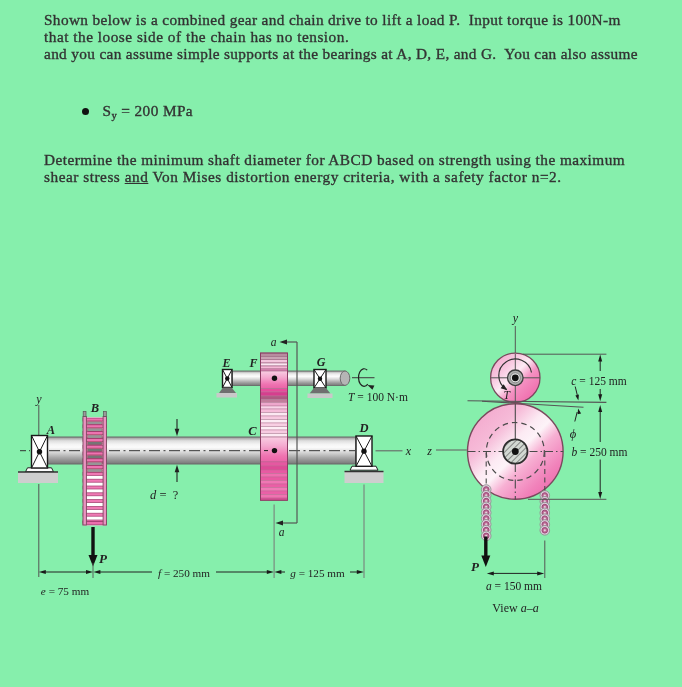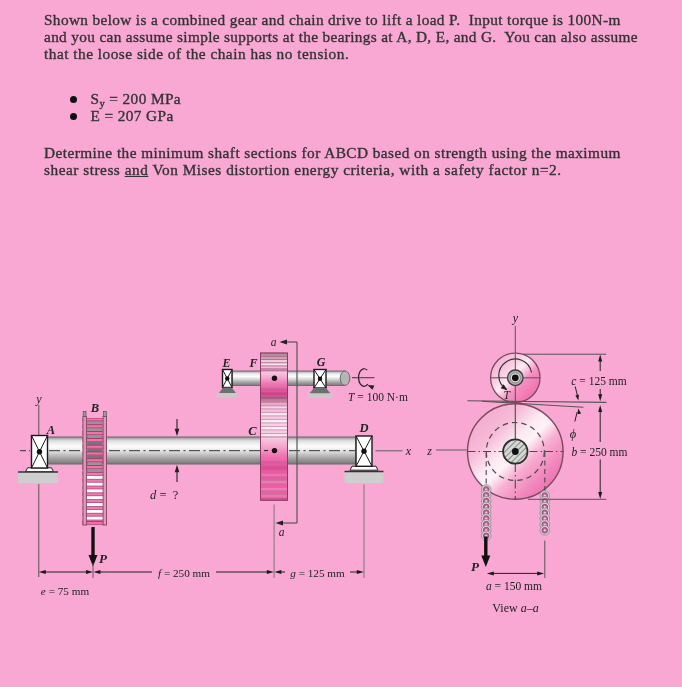--- a/index.html
+++ b/index.html
@@ -1,45 +1,44 @@
 <!DOCTYPE html>
 <html><head>
 <meta charset="utf-8">
 <style>
 html,body { margin:0; padding:0; background:#ffffff; }
-#page { position:relative; width:682px; height:687px; background:#f9a8d4; overflow:hidden;
+#page { position:relative; width:682px; height:687px; background:#86efac; overflow:hidden;
         font-family:"Liberation Serif", serif; }
 #text { position:absolute; left:44px; top:11px; width:630px; font-size:15.3px; line-height:17px;
         color:#333333; -webkit-text-stroke:0.35px #333333; }
 #text div.ln { white-space:nowrap; }
 .sp27 { height:27px; }
 .sp1 { height:1px; }
 .sp20 { height:20px; }
-ul { margin:0; padding-left:46.5px; list-style:none; }
+ul { margin:12px; padding-left:46.5px; list-style:none; }
 ul li { position:relative; }
 ul li:before { content:""; position:absolute; left:-21px; top:5.5px; width:7px; height:7px;
   border-radius:50%; background:#111; }
 sub { font-size:10.5px; line-height:0; position:relative; top:2.5px; vertical-align:baseline; }
 svg { position:absolute; left:0; top:0; }
 </style>
 </head>
 <body>
 <div id="page">
 <div id="text">
 <div class="ln" style="letter-spacing:0.36px">Shown below is a combined gear and chain drive to lift a load P.&nbsp; Input torque is 100N-m</div>
+<div class="ln" style="letter-spacing:0.50px">that the loose side of the chain has no tension.</div>
 <div class="ln" style="letter-spacing:0.34px">and you can assume simple supports at the bearings at A, D, E, and G.&nbsp; You can also assume</div>
-<div class="ln" style="letter-spacing:0.50px">that the loose side of the chain has no tension.</div>
 <div class="sp27"></div>
 <div class="sp1"></div>
 <ul>
 <li style="letter-spacing:0.4px">S<sub>y</sub> = 200 MPa</li>
-<li style="letter-spacing:0.4px">E = 207 GPa</li>
 </ul>
 <div class="sp20"></div>
-<div class="ln" style="letter-spacing:0.45px">Determine the minimum shaft sections for ABCD based on strength using the maximum</div>
+<div class="ln" style="letter-spacing:0.45px">Determine the minimum shaft diameter for ABCD based on strength using the maximum</div>
 <div class="ln" style="letter-spacing:0.52px">shear stress <span style="text-decoration:underline">and</span> Von Mises distortion energy criteria, with a safety factor n=2.</div>
 <div class="sp20"></div>
 </div>
 <svg width="682" height="687" viewBox="0 0 682 687">
 <defs>
 <linearGradient id="shaft" x1="0" y1="0" x2="0" y2="1">
  <stop offset="0" stop-color="#888888"></stop>
           <stop offset="0.05" stop-color="#adadad"></stop>
  <stop offset="0.14" stop-color="#dedede"></stop>
           <stop offset="0.27" stop-color="#f4f4f4"></stop>

